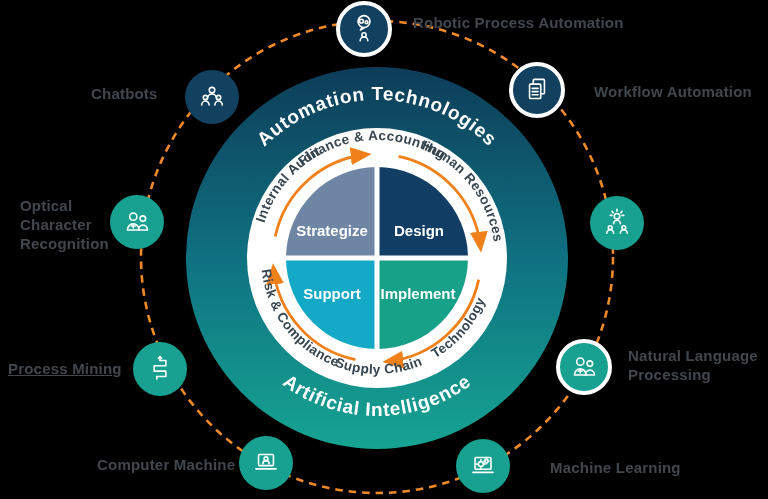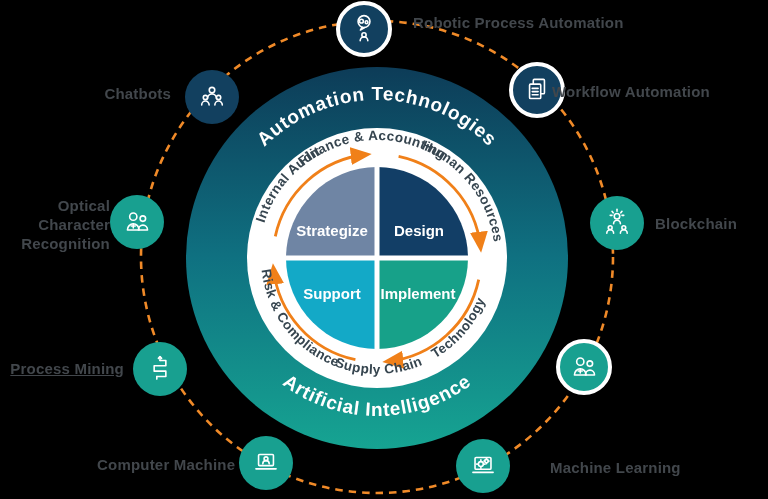--- a/index.html
+++ b/index.html
@@ -14,21 +14,21 @@
   }
   .node.navy{background:#12405F;}
   .node.teal{background:#18A090;}
   .node.plain{width:54px;height:54px;}
   .node.ringed{width:48px;height:48px;border:4px solid #fff;}
   .node-label{
     position:absolute;font-size:15px;font-weight:bold;color:#42474C;
     line-height:1.28;letter-spacing:.2px;
   }
   .nowrap{white-space:nowrap;}
-  .alignr{text-align:right;}
+  .alignr{}
   .svgtitle{font-size:19px;font-weight:bold;fill:#fff;letter-spacing:.8px;}
   .svgsector{font-size:13.5px;font-weight:bold;fill:#36454F;letter-spacing:.4px;}
   .svgquad{font-size:15px;font-weight:bold;fill:#fff;}
   .icon{display:block;}
 </style>
 </head>
 <body>
 
 <div id="canvas">
 
@@ -116,49 +116,49 @@
 
   <div class="node navy ringed" style="left:509px;top:62px;">
     <svg class="icon" width="34" height="34" viewBox="0 0 32 32" fill="none" stroke="#fff" stroke-width="1.5" stroke-linecap="round" stroke-linejoin="round">
       <rect x="12.5" y="6" width="10.5" height="13.5" rx="1"></rect>
       <rect x="9" y="10.5" width="10.5" height="13.5" rx="1" fill="#12405F"></rect>
       <path d="M 11.5,14.5 H 17"></path>
         <path d="M 11.5,17.5 H 17"></path>
         <path d="M 11.5,20.5 H 17"></path>
     </svg>
   </div>
-  <div class="node-label nowrap" style="left:552px;top:82px;">Workflow Automation</div>
+  <div class="node-label nowrap" style="left:594px;top:82px;">Workflow Automation</div>
 
   <div class="node teal plain" style="left:590px;top:196px;">
     <svg class="icon" width="34" height="34" viewBox="0 0 32 32" fill="none" stroke="#fff" stroke-width="1.5" stroke-linecap="round" stroke-linejoin="round">
       <path d="M 16,3.2 V 5"></path>
         <path d="M 11.3,5 L 12.4,6.4"></path>
         <path d="M 20.7,5 L 19.6,6.4"></path>
       <path d="M 9.6,8.8 H 11.3"></path>
         <path d="M 22.4,8.8 H 20.7"></path>
       <circle cx="16" cy="9.6" r="2.6"></circle>
       <path d="M 12.8,16.6 a 3.2 3.2 0 0 1 6.4,0"></path>
       <circle cx="9.6" cy="20.4" r="1.8"></circle>
       <path d="M 6.4,25.6 a 3.2 3.2 0 0 1 6.4,0"></path>
       <circle cx="22.4" cy="20.4" r="1.8"></circle>
       <path d="M 19.2,25.6 a 3.2 3.2 0 0 1 6.4,0"></path>
     </svg>
   </div>
-  <div class="node-label nowrap" style="left:655px;top:214px;">Blockchain</div>
 
   <div class="node teal ringed" style="left:556px;top:339px;">
     <svg class="icon" width="34" height="34" viewBox="0 0 32 32" fill="none" stroke="#fff" stroke-width="1.5" stroke-linecap="round" stroke-linejoin="round">
       <circle cx="12.5" cy="11" r="3.4"></circle>
       <path d="M 7,23.5 a 5.5 5.8 0 0 1 11,0 Z"></path>
       <path d="M 12.5,17.8 V 21.6"></path>
         <path d="M 10.6,19.7 H 14.4"></path>
       <circle cx="21.5" cy="12.8" r="2.6"></circle>
       <path d="M 17.3,23.5 a 4.3 4.6 0 0 1 8.6,0 Z"></path>
     </svg>
   </div>
+  <div class="node-label" style="left:628px;top:346px;width:140px;">Natural Language Processing</div>
 
   <div class="node teal plain" style="left:456px;top:439px;">
     <svg class="icon" width="34" height="34" viewBox="0 0 32 32" fill="none" stroke="#fff" stroke-width="1.5" stroke-linecap="round" stroke-linejoin="round">
       <rect x="8.5" y="8" width="15" height="11" rx="1"></rect>
       <circle cx="14" cy="14.2" r="2.3"></circle>
       <path d="M 14,11.1 V 10.2"></path>
         <path d="M 14,17.3 V 18.2"></path>
         <path d="M 10.9,14.2 H 10"></path>
         <path d="M 17.1,14.2 H 18"></path>
       <circle cx="19.3" cy="11.4" r="1.6"></circle>

